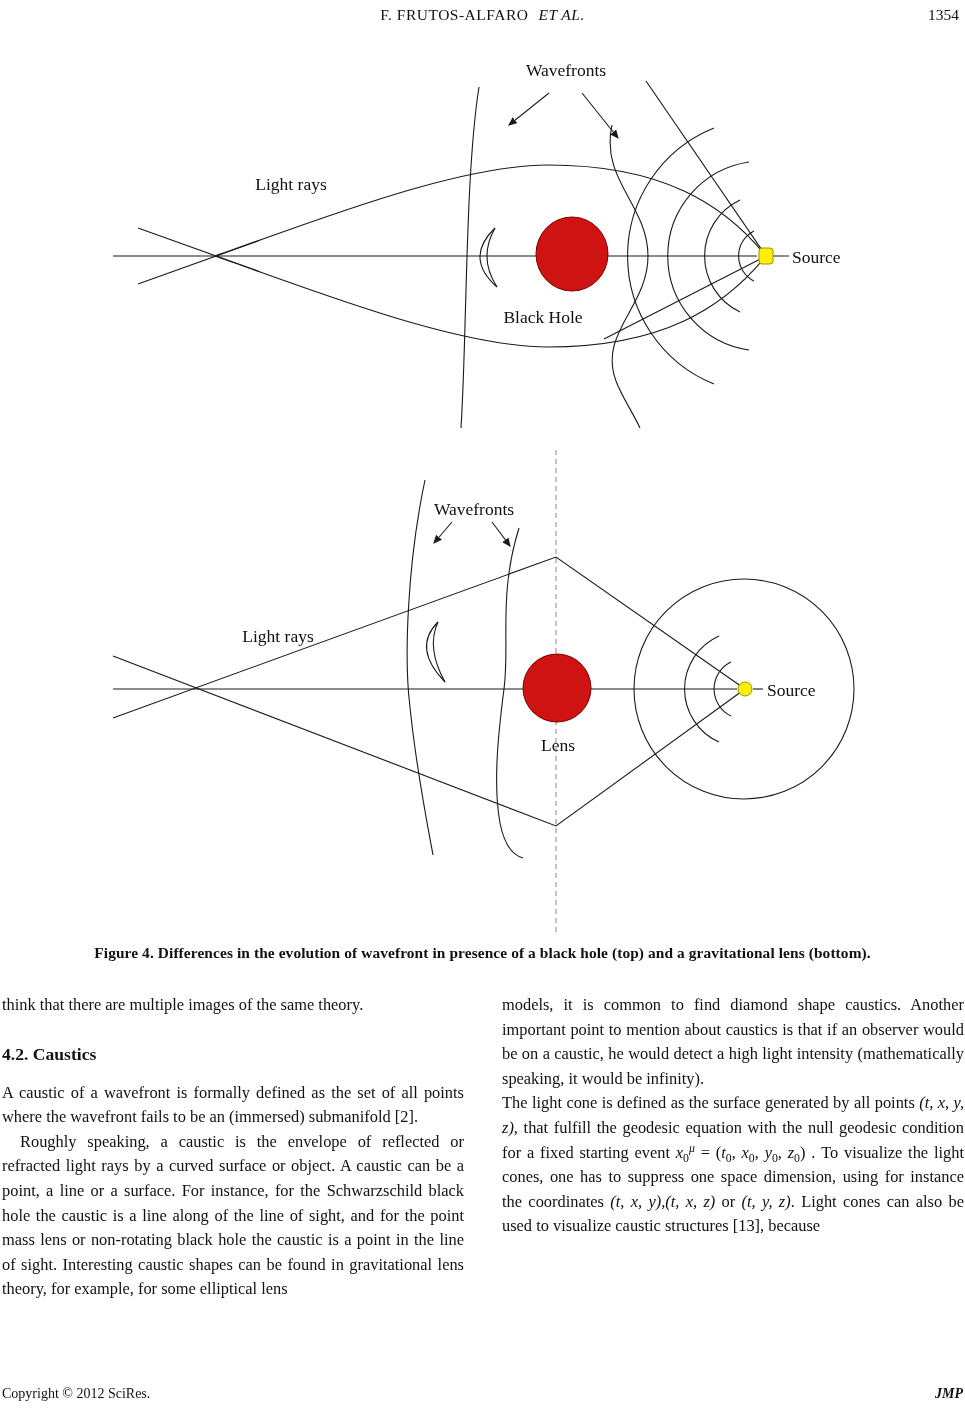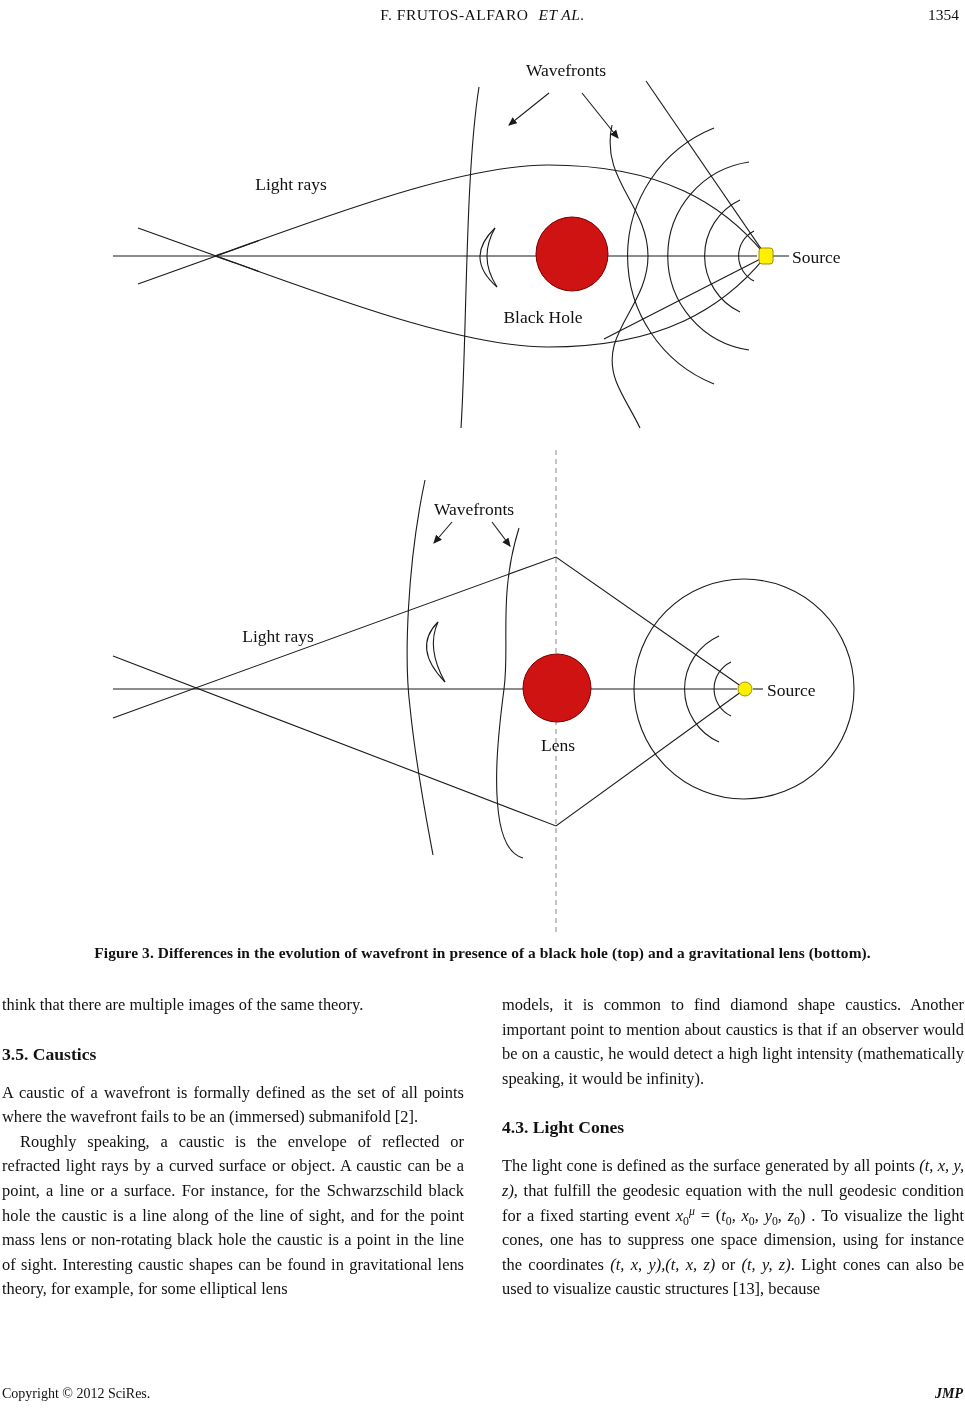--- a/index.html
+++ b/index.html
@@ -109,32 +109,31 @@
     <circle cx="557" cy="643" r="34" stroke="#7a0000" fill="#cf1212"></circle>
     <circle cx="745" cy="644" r="7" stroke="#a09000" fill="#ffef00"></circle>
     <g class="figtext">
       <text x="474" y="470" text-anchor="middle">Wavefronts</text>
       <text x="278" y="597" text-anchor="middle">Light rays</text>
       <text x="558" y="706" text-anchor="middle">Lens</text>
       <text x="767" y="651">Source</text>
     </g>
   </svg>
 
-  <div class="caption">Figure 3. Differences in the evolution of wavefront in presence of a black hole (top) and a gravitational lens (bottom).</div>
+  <div class="caption">Figure 4. Differences in the evolution of wavefront in presence of a black hole (top) and a gravitational lens (bottom).</div>
 
   <div class="col col-left">
     <p>think that there are multiple images of the same theory.</p>
-    <h3>3.5. Caustics</h3>
+    <h3>4.2. Caustics</h3>
     <p>A caustic of a wavefront is formally defined as the set of all points where the wavefront fails to be an (immersed) submanifold [2].</p>
     <p class="indent">Roughly speaking, a caustic is the envelope of reflected or refracted light rays by a curved surface or object. A caustic can be a point, a line or a surface. For instance, for the Schwarzschild black hole the caustic is a line along of the line of sight, and for the point mass lens or non-rotating black hole the caustic is a point in the line of sight. Interesting caustic shapes can be found in gravitational lens theory, for example, for some elliptical lens</p>
   </div>
 
   <div class="col col-right">
     <p>models, it is common to find diamond shape caustics. Another important point to mention about caustics is that if an observer would be on a caustic, he would detect a high light intensity (mathematically speaking, it would be infinity).</p>
-    <h3>4.3. Light Cones</h3>
     <p><span>The light cone is defined as the surface generated by all points </span><span class="it">(t, x, y, z)</span><span>, that fulfill the geodesic equation with the null geodesic condition for a fixed starting event </span><span class="it">x</span><sub>0</sub><sup class="it">μ</sup><span> = (</span><span class="it">t</span><sub>0</sub><span>, </span><span class="it">x</span><sub>0</sub><span>, </span><span class="it">y</span><sub>0</sub><span>, </span><span class="it">z</span><sub>0</sub><span>) . To visualize the light cones, one has to suppress one space dimension, using for instance the coordinates </span><span class="it">(t, x, y),(t, x, z)</span><span> or </span><span class="it">(t, y, z)</span><span>. Light cones can also be used to visualize caustic structures [13], because</span></p>
   </div>
 
   <div class="ftr">
     <span class="ftr-copy">Copyright © 2012 SciRes.</span>
     <span class="ftr-jrnl">JMP</span>
   </div>
 
 </div>
 

